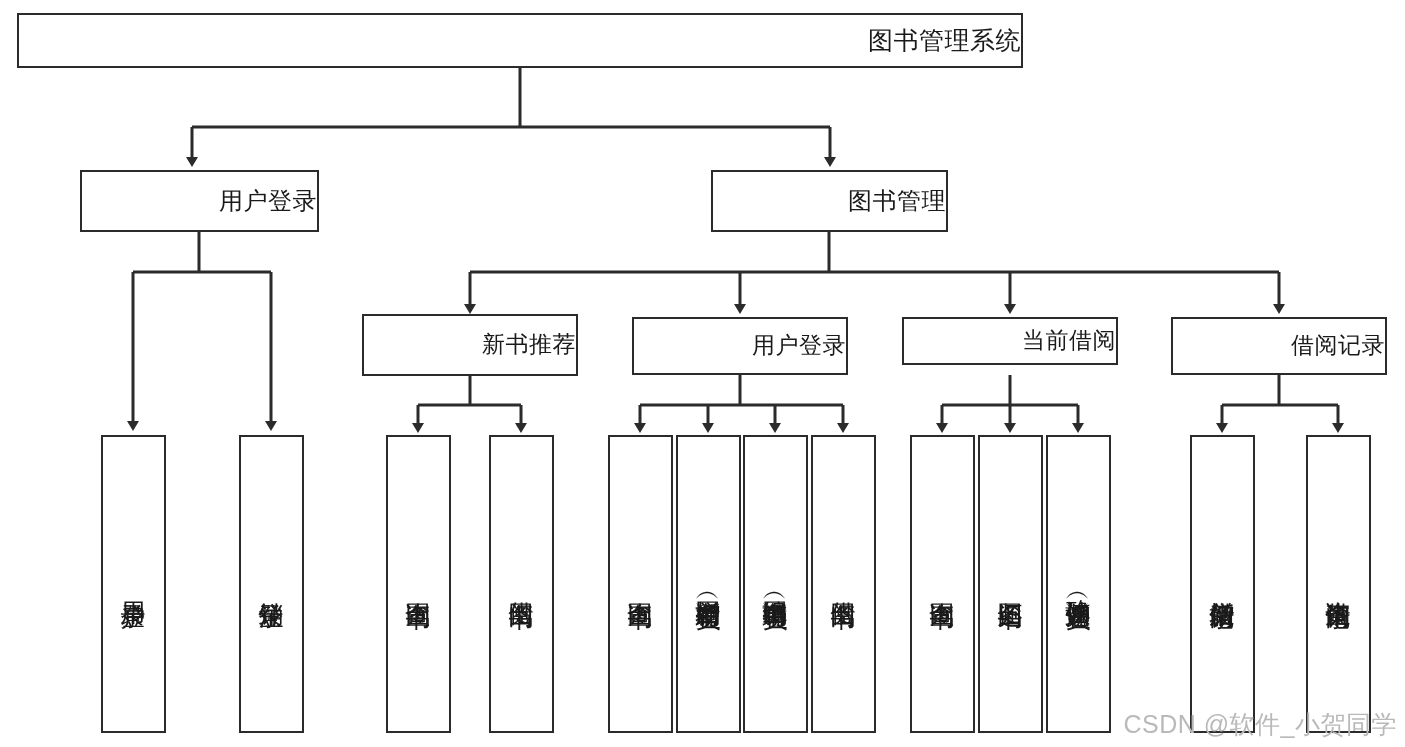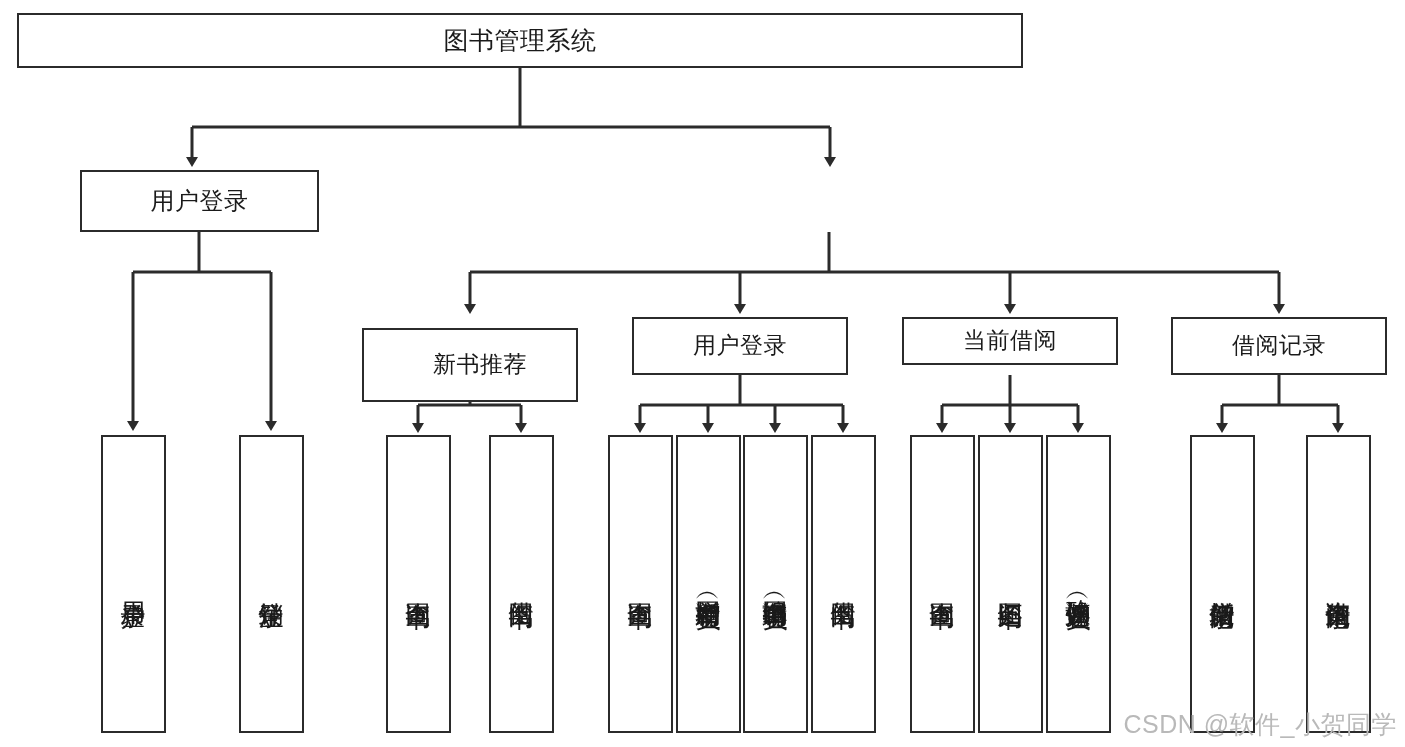--- a/index.html
+++ b/index.html
@@ -25,21 +25,21 @@
     height: 747px;
     pointer-events: none;
   }
   .node {
     position: absolute;
     box-sizing: border-box;
     border: 2.5px solid #2b2b2b;
     background: #ffffff;
     display: flex;
     align-items: center;
-    justify-content: center;
+    justify-content: flex-end;
     color: #1a1a1a;
     z-index: 2;
   }
   .node .lbl {
     display: block;
     text-align: center;
     line-height: 1.18;
     letter-spacing: 0.5px;
   }
   .node.root .lbl { font-size: 25px; }
@@ -124,22 +124,25 @@
     </g>
   </svg>
 
   <div class="node root" style="left:17px; top:13px; width:1006px; height:55px;">
     <span class="lbl">图书管理系统</span>
   </div>
 
   <div class="node lvl2" style="left:80px; top:170px; width:239px; height:62px;">
     <span class="lbl">用户登录</span>
   </div>
+  <div class="node lvl2" style="left:711px; top:170px; width:237px; height:62px;">
+    <span class="lbl">图书管理</span>
+  </div>
 
-  <div class="node lvl3" style="left:362px; top:328px; width:216px; height:74px;padding-left:20px;">
+  <div class="node lvl3" style="left:362px; top:314px; width:216px; height:62px;padding-left:20px;">
     <span class="lbl">新书推荐</span>
   </div>
   <div class="node lvl3" style="left:632px; top:317px; width:216px; height:58px;">
     <span class="lbl">用户登录</span>
   </div>
   <div class="node lvl3" style="left:902px; top:317px; width:216px; height:48px;">
     <span class="lbl">当前借阅</span>
   </div>
   <div class="node lvl3" style="left:1171px; top:317px; width:216px; height:58px;">
     <span class="lbl">借阅记录</span>

